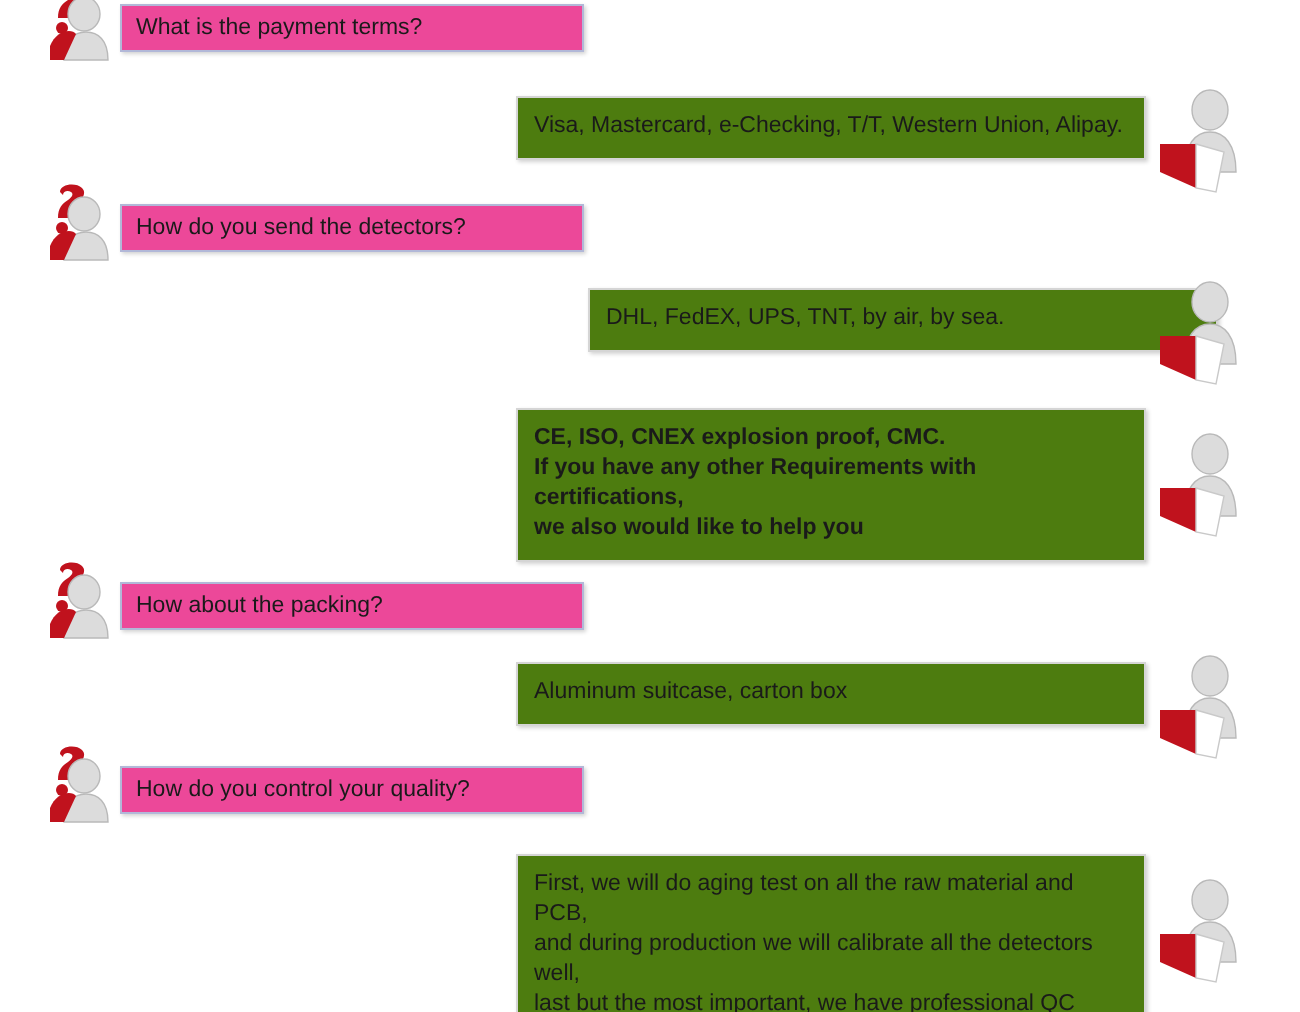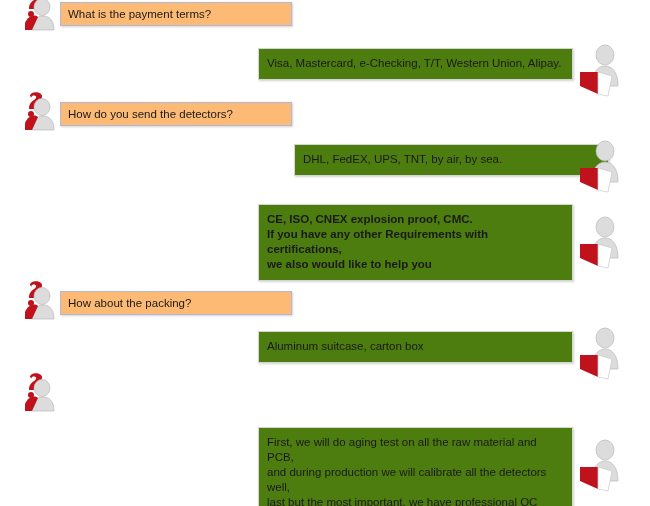--- a/index.html
+++ b/index.html
@@ -35,21 +35,21 @@
     top: -10px;
     width: 44px;
     height: 44px;
   }
   .q-bubble {
     position: absolute;
     left: 60px;
     top: 2px;
     width: 232px;
     min-height: 19px;
-    background: #fdba74;
+    background: #ec4899;
     border: 1px solid #b2b8d8;
     color: #1a1a1a;
     font-size: 11.5px;
     line-height: 14px;
     padding: 4px 8px 4px 7px;
     box-sizing: border-box;
     box-shadow: 1px 1px 2px rgba(0,0,0,0.18);
   }
 
   
@@ -184,20 +184,21 @@
     <div class="question-row" style="height:34px;">
       <span class="q-icon">
         <svg class="icon-svg" viewBox="0 0 44 44">
           <path d="M14 6 C14 2, 22 1, 25 4 C28 7, 24 11, 21 13 C19 14.5, 18 16, 18 19 L13 19 C13 14, 15 12, 18 10 C20 8.5, 21 7, 19.5 6 C18 5, 15.5 5.5, 15.5 7.5 Z" fill="#c0121d"></path>
           <circle cx="15" cy="24" r="3" fill="#c0121d"></circle>
           <ellipse cx="26" cy="17" rx="8" ry="8.5" fill="#dcdcdc" stroke="#b9b9b9" stroke-width="0.7"></ellipse>
           <path d="M16 40 C16 30, 21 26, 27 26 C33 26, 38 30, 38 40 Z" fill="#dcdcdc" stroke="#b9b9b9" stroke-width="0.7"></path>
           <path d="M9 33 C12 25, 20 24, 22 27 L16 40 L9 40 Z" fill="#c0121d"></path>
         </svg>
       </span>
+      <div class="q-bubble">How do you control your quality?</div>
     </div>
     <div class="answer-row" style="height:100px;">
       <div class="a-bubble" style="top:12px;">First, we will do aging test on all the raw material and PCB,
 and during production we will calibrate all the detectors well,
 last but the most important, we have professional QC team to
 inspect the detectors pc by one pc before shipment.</div>
       <span class="a-icon" style="top:22px;">
         <svg class="icon-svg" viewBox="0 0 56 62">
           <ellipse cx="33" cy="13" rx="9" ry="10" fill="#dcdcdc" stroke="#b9b9b9" stroke-width="0.7"></ellipse>
           <path d="M20 44 C20 30, 26 24, 33 24 C40 24, 46 30, 46 44 Z" fill="#dcdcdc" stroke="#b9b9b9" stroke-width="0.7"></path>

